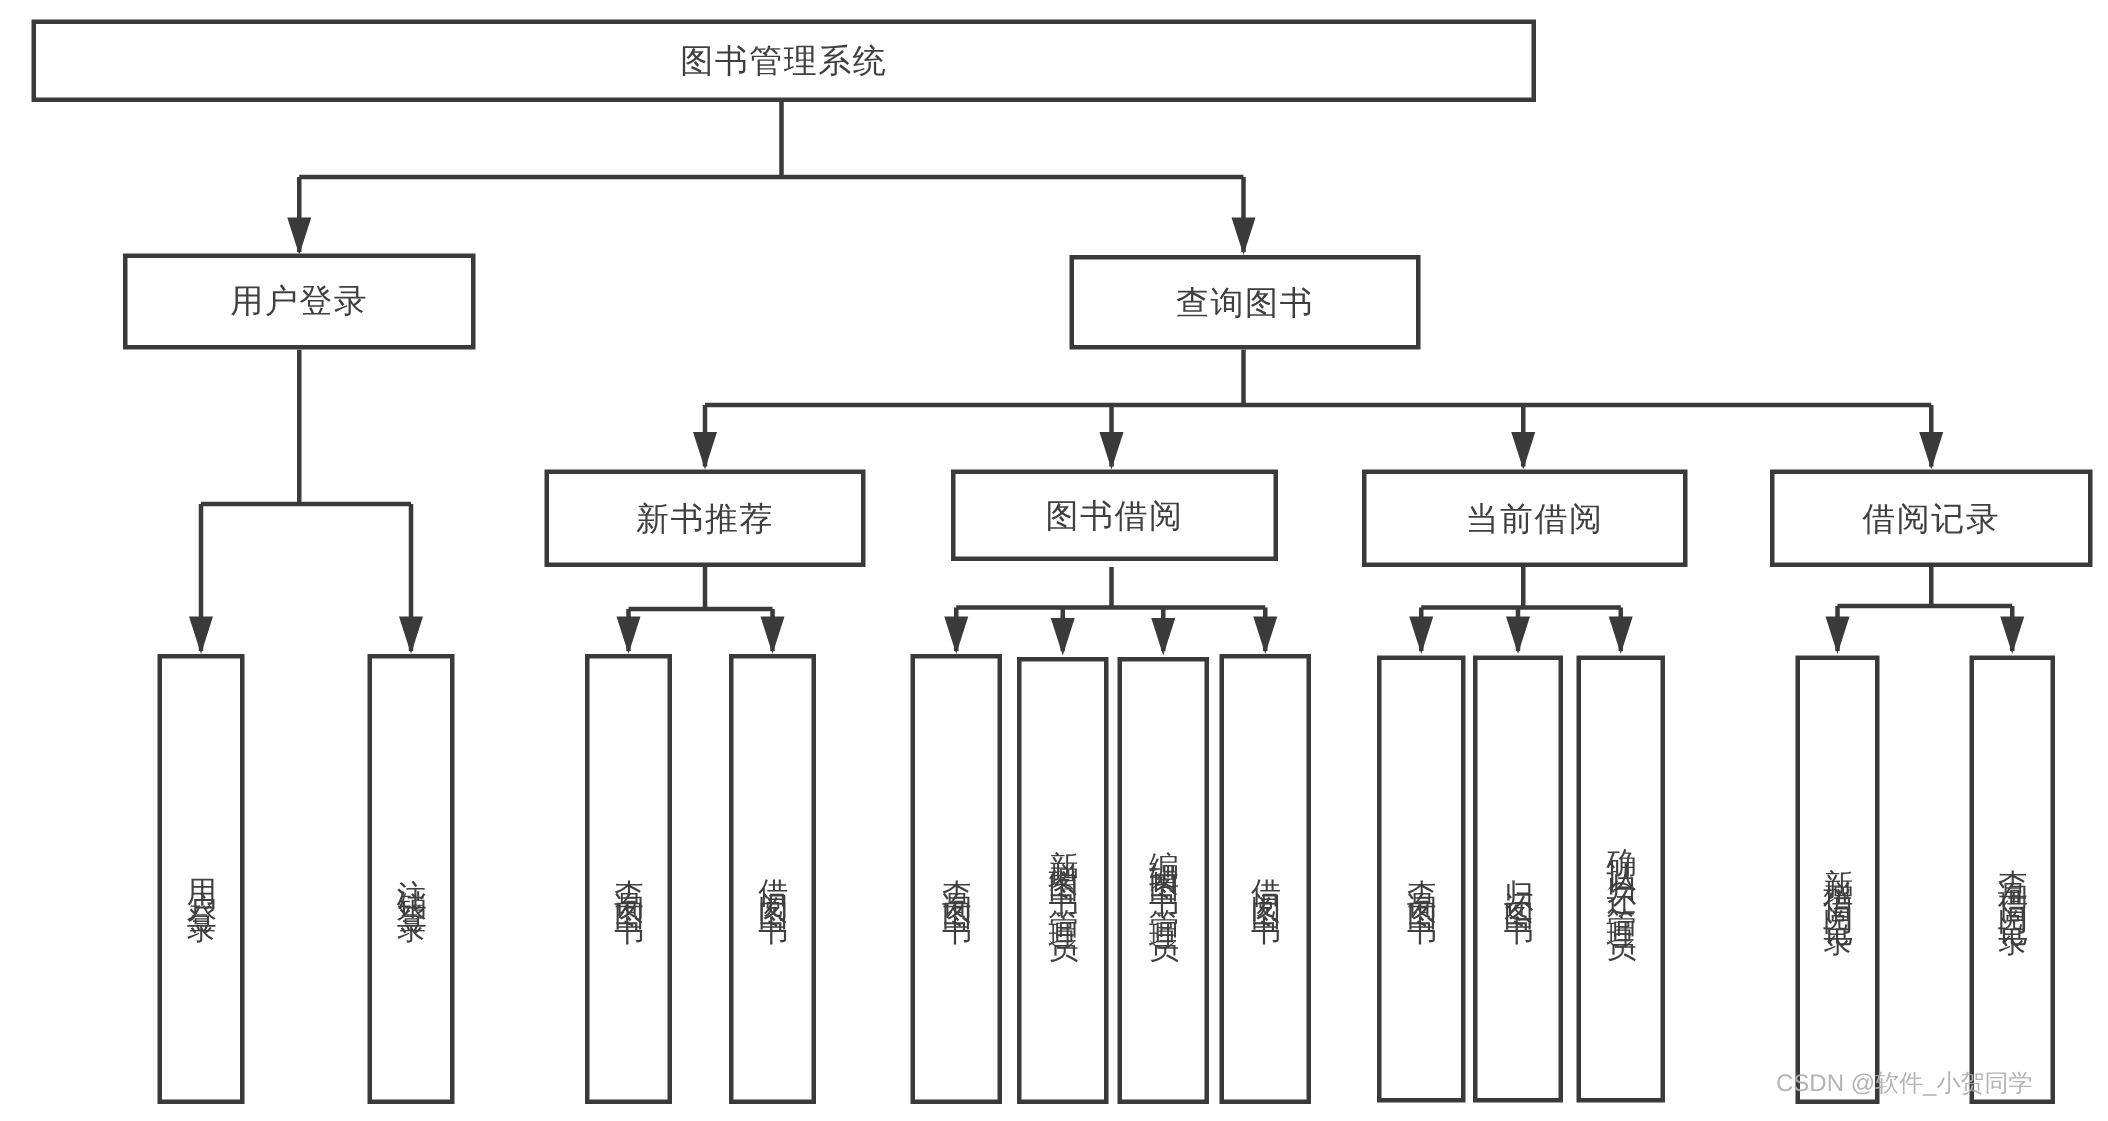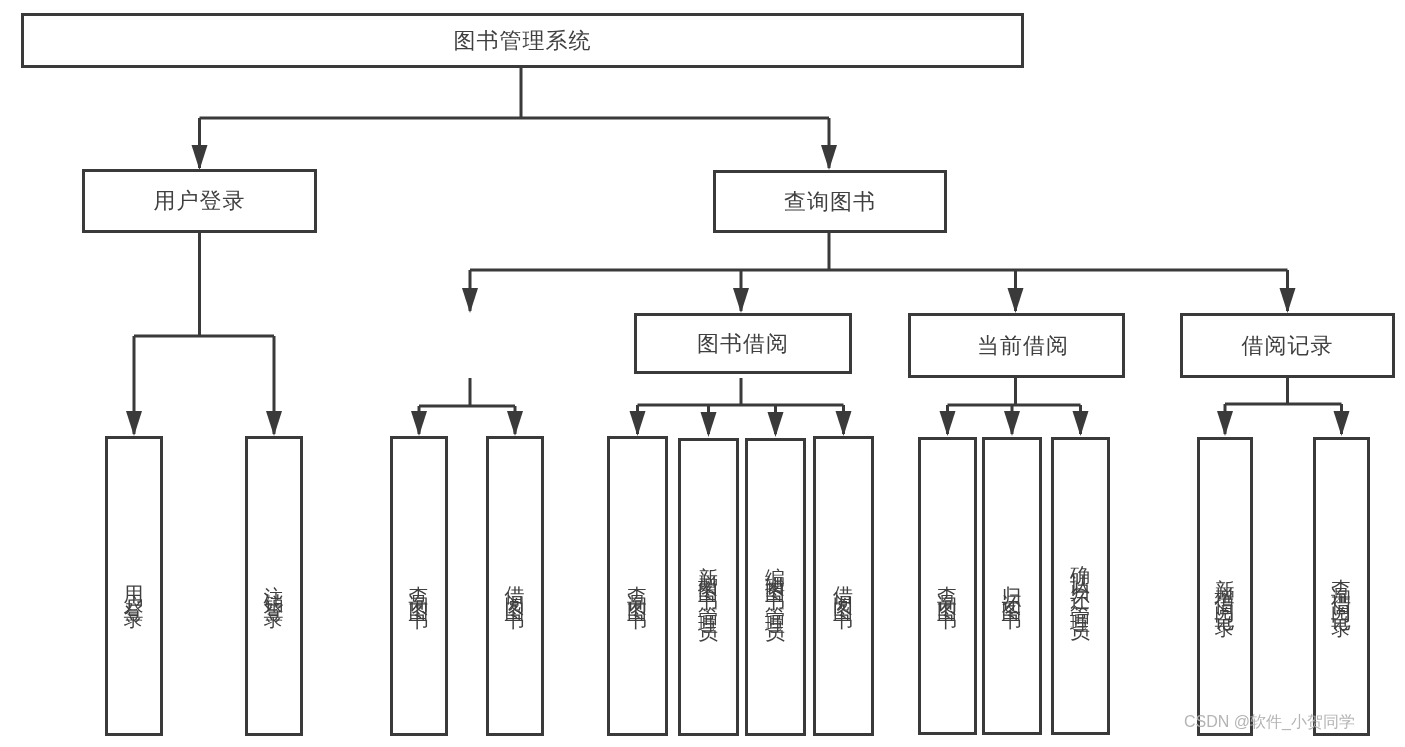--- a/index.html
+++ b/index.html
@@ -95,20 +95,23 @@
     <span class="h-label">图书管理系统</span>
   </div>
 
   <div class="box" style="left:82px;top:169px;width:235px;height:64px;">
     <span class="h-label">用户登录</span>
   </div>
   <div class="box" style="left:713px;top:170px;width:234px;height:63px;">
     <span class="h-label">查询图书</span>
   </div>
 
+  <div class="box" style="left:363px;top:313px;width:214px;height:65px;">
+    <span class="h-label">新书推荐</span>
+  </div>
   <div class="box" style="left:634px;top:313px;width:218px;height:61px;">
     <span class="h-label">图书借阅</span>
   </div>
   <div class="box" style="left:908px;top:313px;width:217px;height:65px;padding-left:13px;">
     <span class="h-label">当前借阅</span>
   </div>
   <div class="box" style="left:1180px;top:313px;width:215px;height:65px;">
     <span class="h-label">借阅记录</span>
   </div>
 

